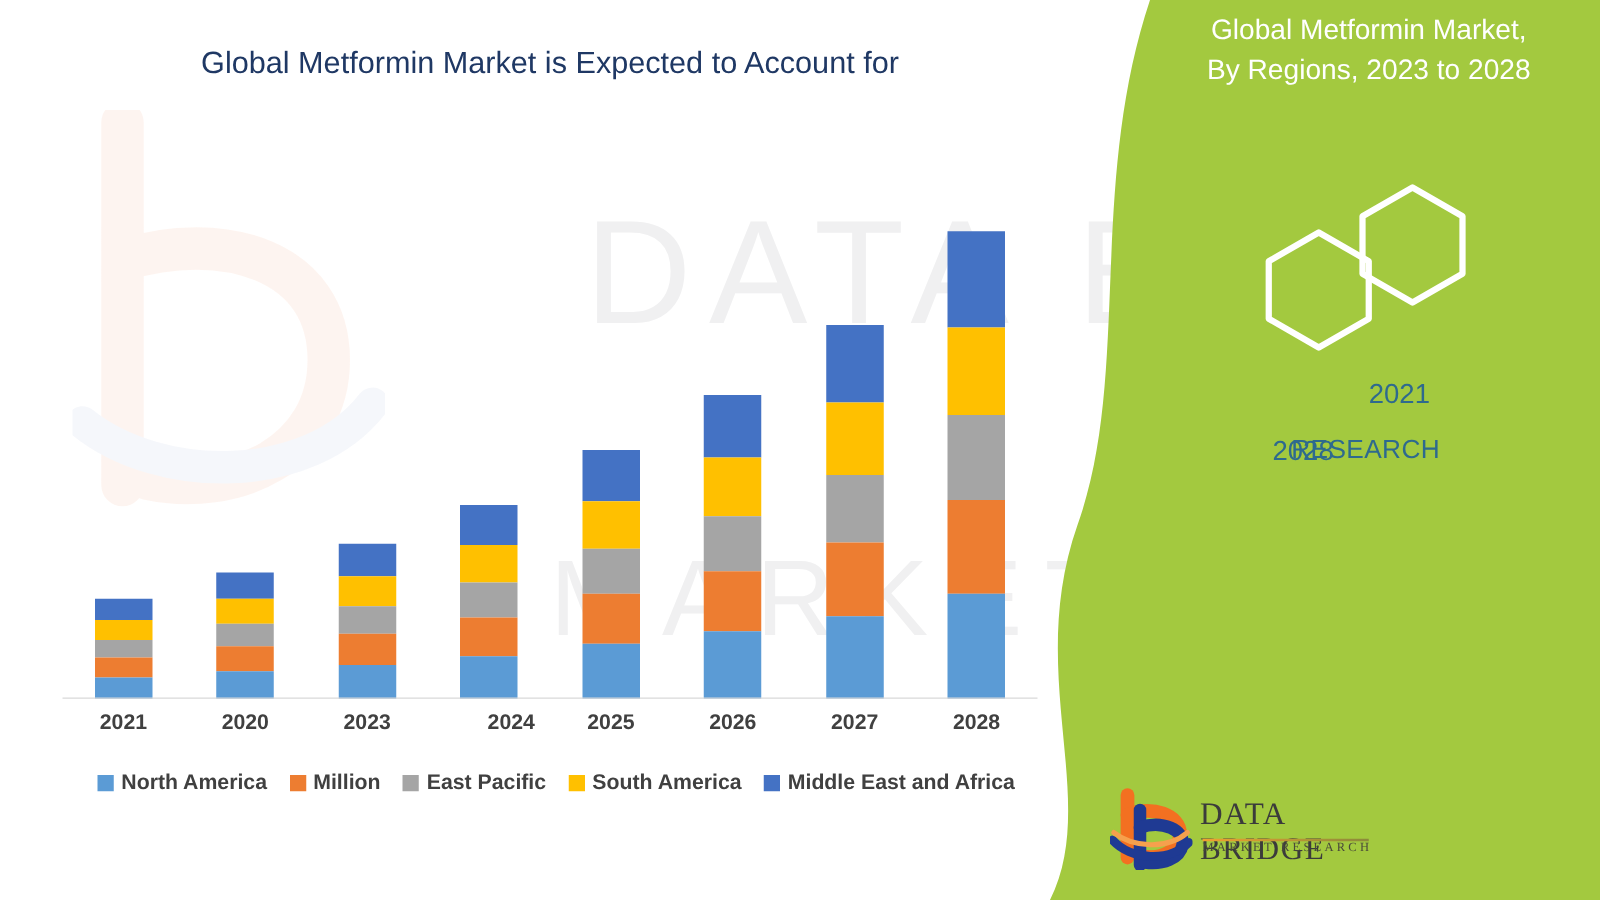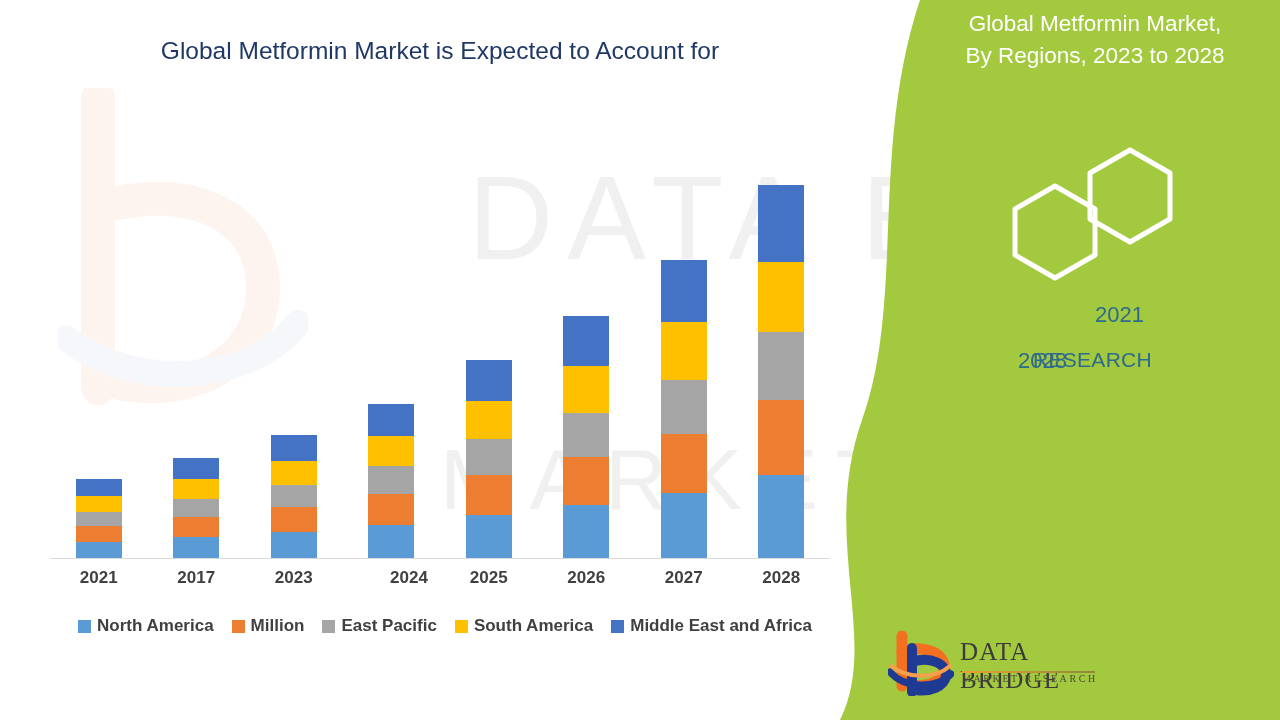--- a/index.html
+++ b/index.html
@@ -218,21 +218,21 @@
           <div class="seg" title="Europe 2028" style="height: 75px; background: rgb(237, 125, 49);"></div>
           <div class="seg" title="Asia Pacific 2028" style="height: 68px; background: rgb(165, 165, 165);"></div>
           <div class="seg" title="South America 2028" style="height: 70px; background: rgb(255, 192, 0);"></div>
           <div class="seg" title="Middle East and Africa 2028" style="height: 77px; background: rgb(68, 114, 196);"></div>
         </div>
       </div>
     </div>
   <div id="axis-line"></div>
   <div id="x-labels">
       <div class="x-label" style="left: 0.75px;">2021</div>
-      <div class="x-label" style="left: 98.25px;">2017</div>
+      <div class="x-label" style="left: 98.25px;">2020</div>
       <div class="x-label" style="left: 195.75px;">2023</div>
       <div class="x-label" style="left: 311px;">2024</div>
       <div class="x-label" style="left: 390.75px;">2025</div>
       <div class="x-label" style="left: 488.25px;">2026</div>
       <div class="x-label" style="left: 585.75px;">2027</div>
       <div class="x-label" style="left: 683.25px;">2028</div>
     </div>
 
   <div id="legend">
       <div class="legend-item">

